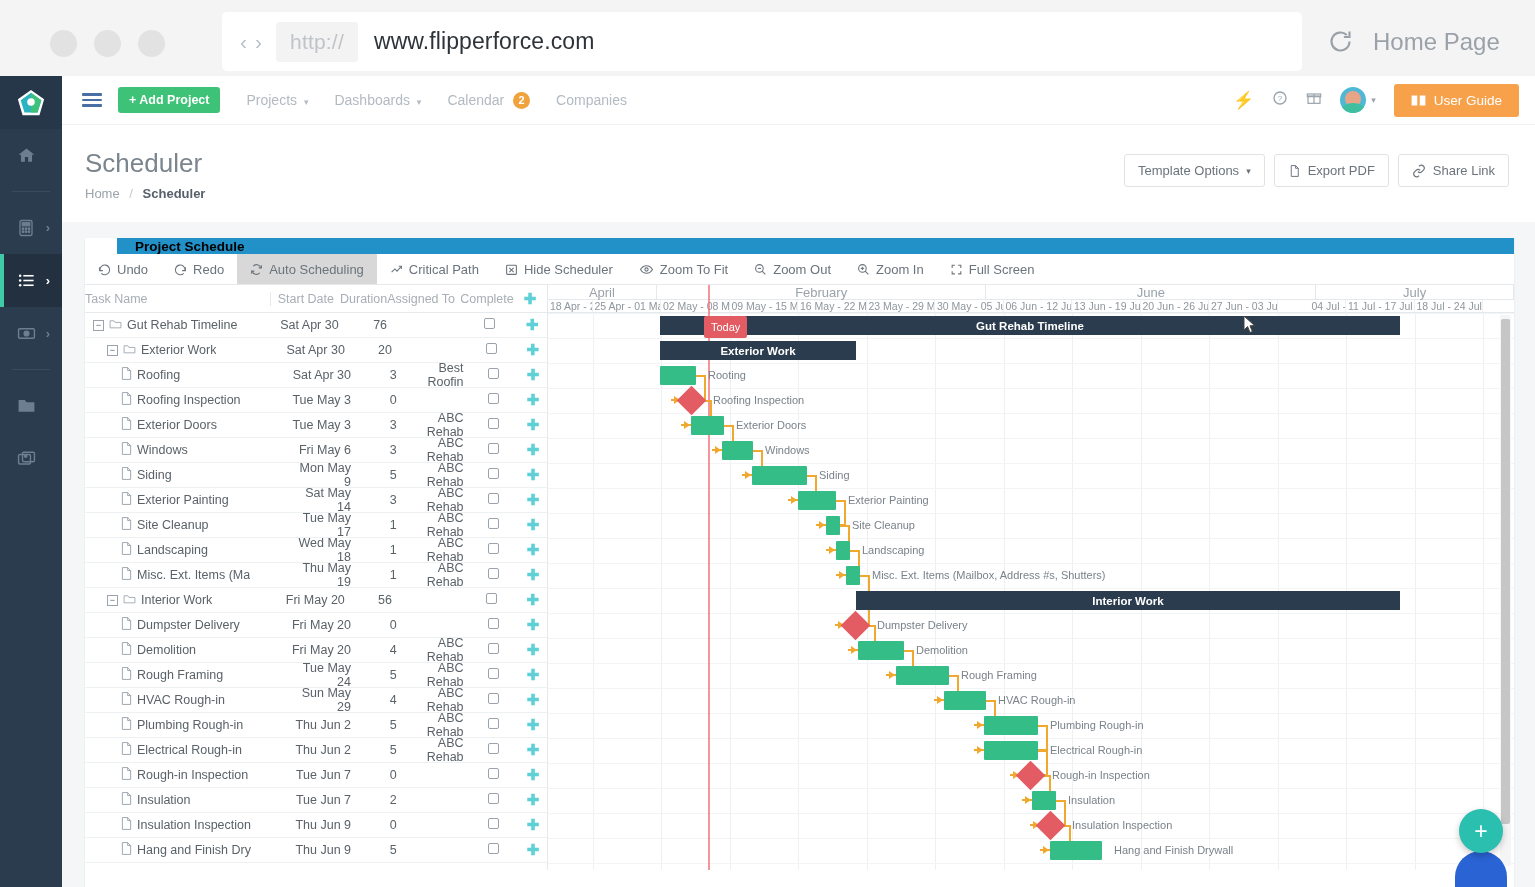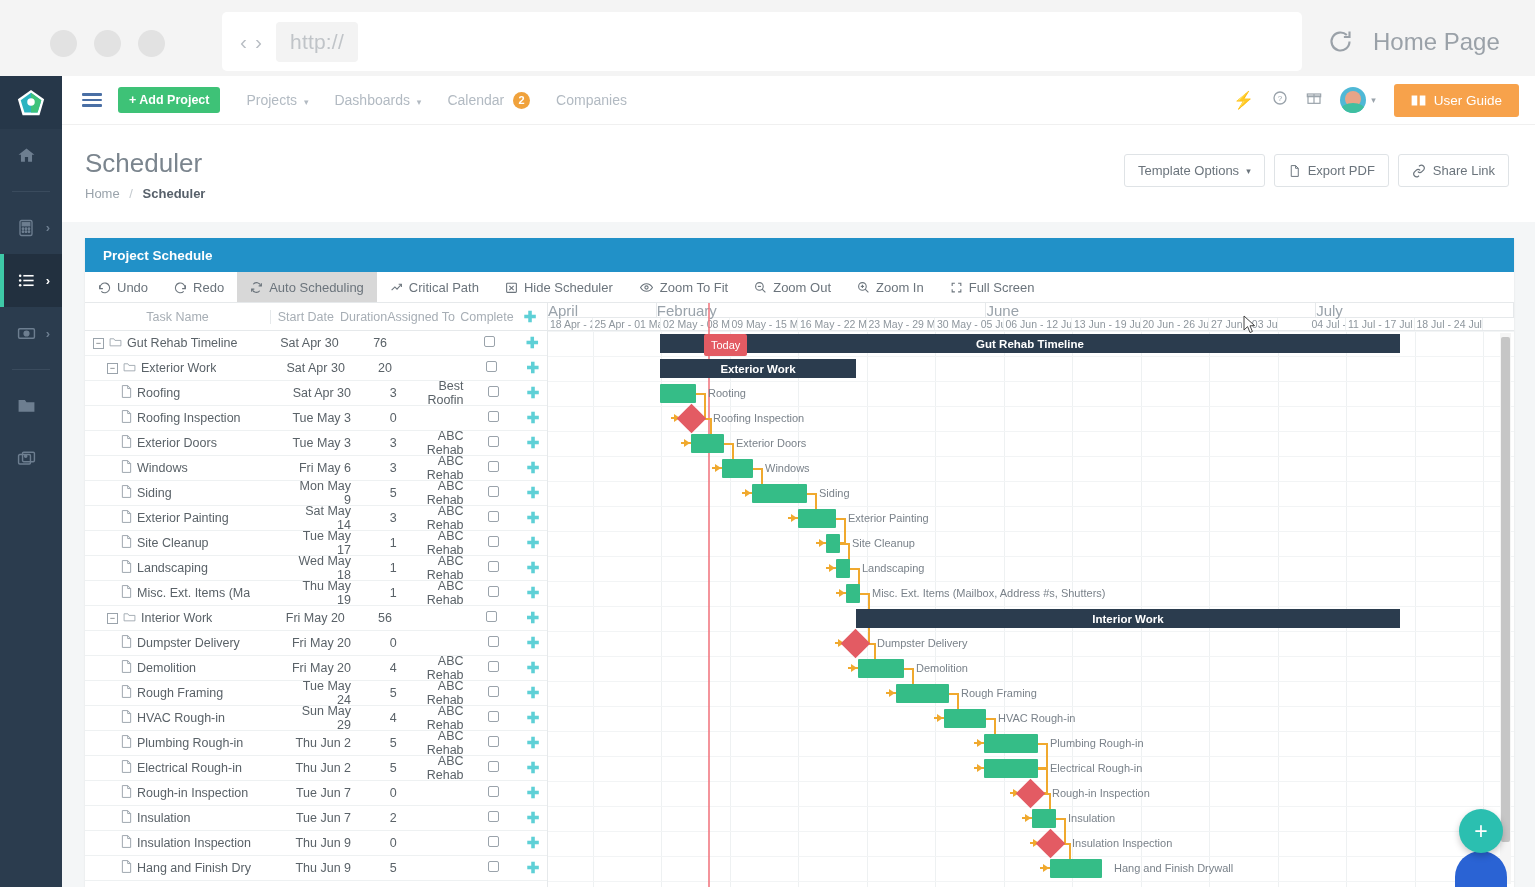--- a/index.html
+++ b/index.html
@@ -105,39 +105,39 @@
     font-size:13px; color:#6b747c; padding:8px 13px; display:flex; align-items:center; gap:7px;
     white-space:nowrap;
   }
 
   
   .card{
     position:absolute; left:23px; top:113px; width:1429px; height:650px;
     background:#fff; box-shadow:0 1px 2px rgba(0,0,0,.08);
   }
   .card-head{
-    height:34px; background:#2191c8; color:#ffffff; display:flex; align-items:center;
-    padding-left:18px; font-size:13.5px; font-weight:700;
+    height:16px; background:#2191c8; color:#000000; display:flex; align-items:center;
+    padding-left:18px; font-size:13.5px; font-weight:700;margin-left:32px;
   }
   .toolbar{
     height:31px; border-bottom:1px solid #e6e9eb; display:flex; align-items:stretch;
     font-size:13px; color:#6b747c; background:#fff;
   }
   .tbtn{ display:flex; align-items:center; gap:6px; padding:0 13px; white-space:nowrap;}
   .tbtn.on{ background:#d8d8d8; }
   .tbtn svg{ flex:0 0 auto; }
 
   
   .split{ display:flex; height:585px; }
   .grid-pane{ width:463px; border-right:1px solid #e6e9eb; }
   .ghead{
     height:28px; display:flex; align-items:center; font-size:12.5px; color:#a7aeb5;
     border-bottom:1px solid #e6e9eb;
   }
-  .c-name{ width:185px; text-align:center; }
+  .c-name{ width:185px; }
   .c-date{ width:70px; text-align:right; padding-right:6px; border-left:1px solid #e6e9eb; }
   .c-dur { width:47px; text-align:right; padding-right:4px;}
   .c-asg { width:72px; text-align:right; padding-right:4px;}
   .c-cmp { width:56px; text-align:center;}
   .c-plus{ width:30px; text-align:center; color:#5ed0d6; font-size:15px; font-weight:bold;}
 
   .grow{
     height:25px; display:flex; align-items:center; font-size:12.5px; color:#5a6268;
     border-bottom:1px solid #eef1f2;
   }
@@ -150,21 +150,21 @@
   .ind1{ margin-left:8px; }
   .ind2{ margin-left:22px; }
   .ind3{ margin-left:36px; }
   .nm{ white-space:nowrap; overflow:hidden; text-overflow:clip; max-width:120px;}
   .cb{ width:11px; height:11px; border:1px solid #9aa3ab; border-radius:2px; display:inline-block; background:#fff;}
 
   
   .gantt-pane{ flex:1; position:relative; overflow:hidden; }
   .months{ height:15px; display:flex; border-bottom:1px solid #e6e9eb; }
   .month{
-    font-size:15px; color:#9aa3ab; border-right:1px solid #e6e9eb;
+    font-size:13px; color:#9aa3ab; text-align:center; border-right:1px solid #e6e9eb;
     line-height:15px;
   }
   .weeks{ height:13px; display:flex; border-bottom:1px solid #e6e9eb;}
   .week{
     font-size:10.5px; color:#8e969d; border-right:1px solid #eef1f2;
     line-height:13px; padding-left:2px; overflow:hidden; white-space:nowrap;
   }
   .gbody{ position:absolute; top:28px; left:0; right:0; bottom:0; }
   .vline{ position:absolute; top:0; bottom:0; width:1px; background:#eef1f2;}
   .hline{ position:absolute; left:0; right:0; height:1px; background:#f2f4f5;}
@@ -215,20 +215,21 @@
     <div class="dot"></div>
     <div class="dot"></div>
     <div class="dot"></div>
   </div>
   <div class="urlbar">
     <div class="navarrows">
       <span>‹</span>
       <span>›</span>
     </div>
     <div class="http-chip">http://</div>
+    <div class="url-text">www.flipperforce.com</div>
   </div>
   <div class="reload-icon">
     <svg width="27" height="27" viewBox="0 0 24 24" fill="none" stroke="#9aa1a8" stroke-width="1.9">
       <path d="M20 12a8 8 0 1 1-2.4-5.7"></path>
         <polyline points="20,3 20,8 15,8"></polyline>
     </svg>
   </div>
   <div class="homepage-label">Home Page</div>
 </div>
 

